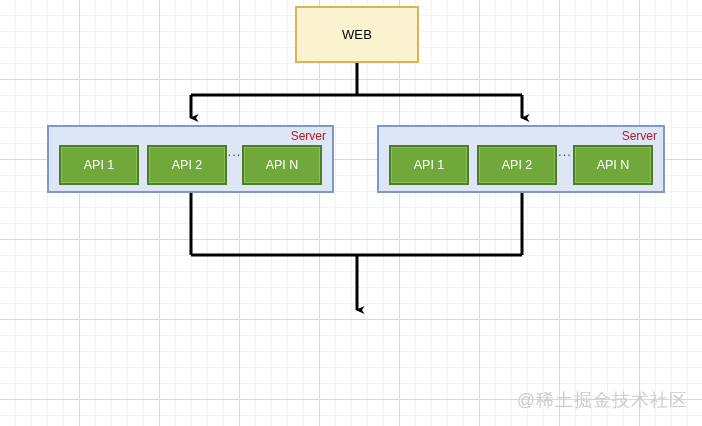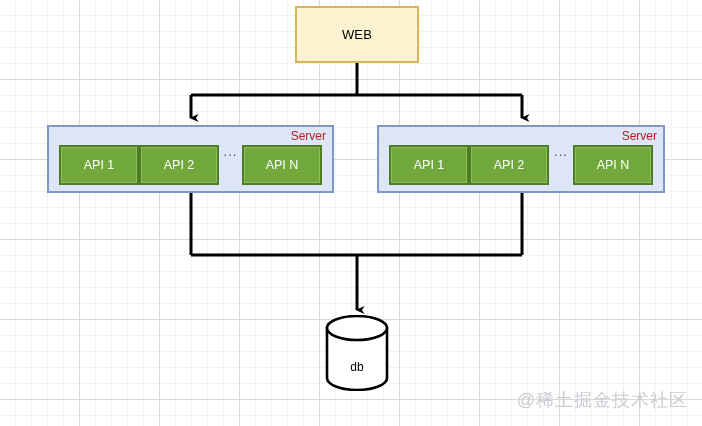--- a/index.html
+++ b/index.html
@@ -92,21 +92,21 @@
     height: 40px;
     background: #70A83C;
     border: 2px solid #4F7C24;
     box-shadow: inset 0 0 0 1px #8CBE5C;
     box-sizing: border-box;
     display: flex;
     align-items: center;
     justify-content: center;
     flex: none;
   }
-  .api-box + .api-box { }
+  .api-box + .api-box { margin-left: 8px; }
   .api-label {
     font-size: 12.5px;
     color: #ffffff;
   }
   .ellipsis {
     flex: 1;
     text-align: center;
     font-size: 13px;
     color: #4d4d4d;
     letter-spacing: 1px;
@@ -201,23 +201,16 @@
       <div class="api-box">
         <span class="api-label">API 2</span>
       </div>
       <span class="ellipsis">...</span>
       <div class="api-box">
         <span class="api-label">API N</span>
       </div>
     </div>
   </div>
 
-  <div class="db-node">
-    <svg width="64" height="76" viewBox="0 0 64 76">
-      <path d="M2,13 L2,63 A30,12 0 0 0 62,63 L62,13 Z" fill="#ffffff" stroke="#000000" stroke-width="2.6"></path>
-      <ellipse cx="32" cy="13" rx="30" ry="12" fill="#ffffff" stroke="#000000" stroke-width="2.6"></ellipse>
-    </svg>
-    <span class="db-label">db</span>
-  </div>
 
   <div class="watermark">@稀土掘金技术社区</div>
 
 </div>
 
 </body></html>

